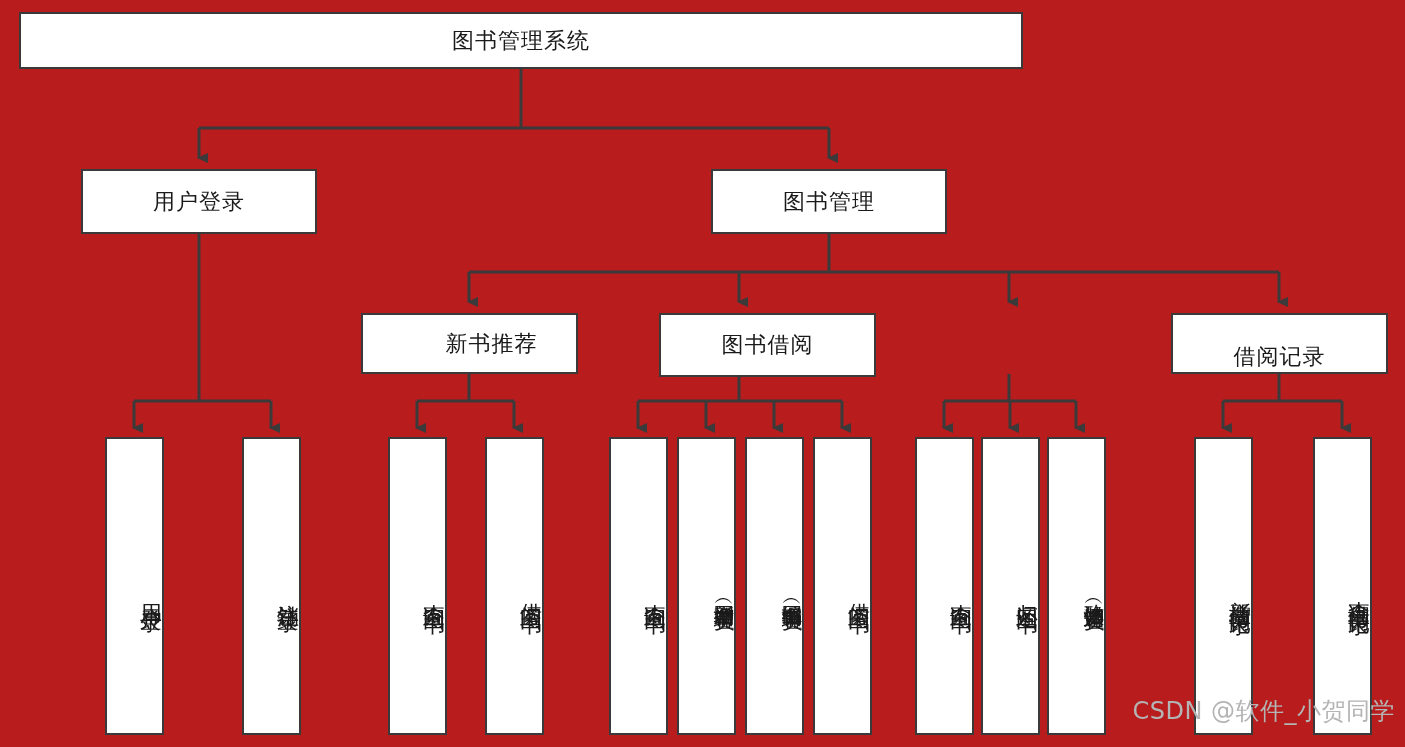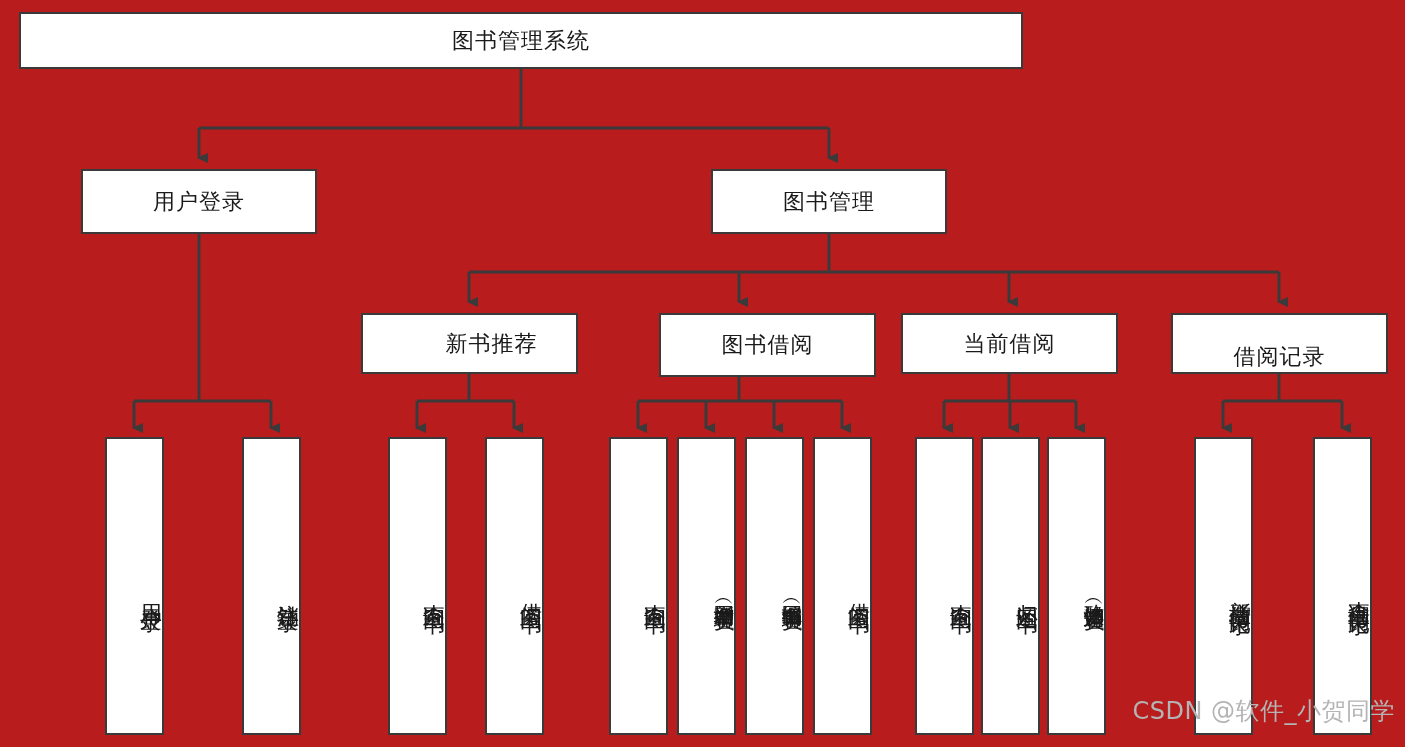--- a/index.html
+++ b/index.html
@@ -102,23 +102,20 @@
   <div class="node h" id="n-l2-1" style="left: 711px; top: 169px; width: 236px; height: 65px;">
     <span>图书管理</span>
   </div>
 
   <div class="node h" id="n-l3-0" style="left: 361px; top: 313px; width: 217px; height: 61px; padding-left: 44px;">
     <span>新书推荐</span>
   </div>
   <div class="node h" id="n-l3-1" style="left: 631px; top: 313px; width: 217px; height: 64px; margin-left: 28px;">
     <span>图书借阅</span>
   </div>
-  <div class="node h" id="n-l3-2" style="left: 901px; top: 313px; width: 217px; height: 61px;">
-    <span>当前借阅</span>
-  </div>
   <div class="node h" id="n-l3-3" style="left: 1171px; top: 313px; width: 217px; height: 61px; align-items: flex-end;">
     <span>借阅记录</span>
   </div>
 
   <div class="node v" id="n-lf-0" style="left: 105px; top: 437px; width: 59px; height: 298px; font-size: 22px; letter-spacing: 3px;">
     <span class="vtext">用户登录</span>
   </div>
   <div class="node v" id="n-lf-1" style="left: 242px; top: 437px; width: 59px; height: 298px; font-size: 22px; letter-spacing: 3px;">
     <span class="vtext">注销登录</span>
   </div>

